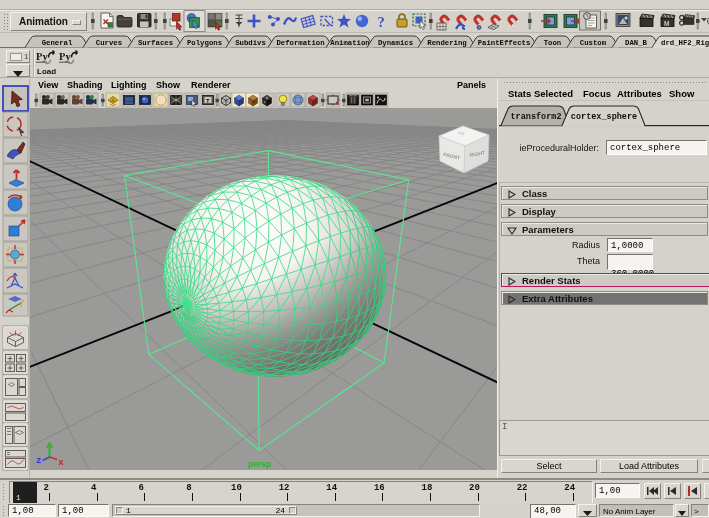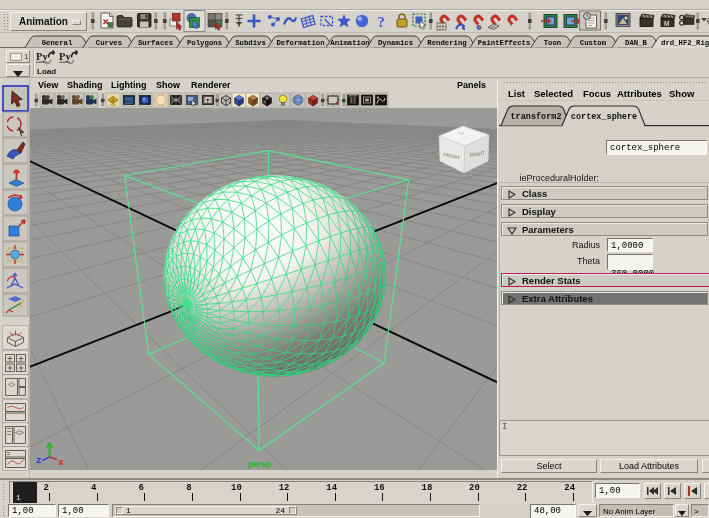--- a/index.html
+++ b/index.html
@@ -585,36 +585,36 @@
  <text x="58" y="465" font-size="9.5" font-weight="bold" fill="#cc2222" font-family="Liberation Mono">x</text>
  <text x="248" y="467" font-size="8.5" font-weight="bold" fill="#2bb52b">persp</text>
  </g>
 </svg>
 
 <div class="abs" style="left:497px;top:79px;width:5px;height:399px;background:#d5d2cb;border-left:1px solid #f0efec;"></div>
 
 <div class="abs" style="left:499px;top:79px;width:210px;height:399px;background:#d5d2cb;">
  <div class="abs dots" style="left:4px;top:2px;width:204px;height:4px;"></div>
  <div class="abs" style="left:0px;top:7px;width:210px;height:15px;border-bottom:1px solid #c6c3bc;">
-  <span class="abs" style="left:9px;top:2px;font-size:9.5px;font-weight:bold;">List</span>
+  <span class="abs" style="left:9px;top:2px;font-size:9.5px;font-weight:bold;">Stats</span>
   <span class="abs" style="left:35px;top:2px;font-size:9.5px;font-weight:bold;">Selected</span>
   <span class="abs" style="left:84px;top:2px;font-size:9.5px;font-weight:bold;">Focus</span>
   <span class="abs" style="left:118px;top:2px;font-size:9.5px;font-weight:bold;">Attributes</span>
   <span class="abs" style="left:170px;top:2px;font-size:9.5px;font-weight:bold;">Show</span>
  </div>
  <svg class="abs" style="left:0;top:25px;" width="210" height="23" viewBox="0 0 210 23">
         <rect x="0" y="21" width="210" height="1.2" fill="#2a2a2a"></rect>
         <path d="M2 21.5 L9 5 Q10.5 2 14 2 L59 2 Q63 2 64.5 5 L71 21.5" fill="#b5b2ab" stroke="#2a2a2a" stroke-width="1.1"></path>
         <text x="37.0" y="15" font-size="8.5" text-anchor="middle" fill="#111" font-weight="bold" font-family="Liberation Mono">transform2</text>
         <path d="M63 21.5 L70 5 Q71.5 2 75 2 L134 2 Q138 2 139.5 5 L146 21.5" fill="#d5d2cb" stroke="#2a2a2a" stroke-width="1.1"></path>
         <text x="105.0" y="15" font-size="8.5" text-anchor="middle" fill="#111" font-weight="bold" font-family="Liberation Mono">cortex_sphere</text>
         <rect x="64" y="20.8" width="81" height="2" fill="#d5d2cb"></rect>
       </svg>
 
- <div class="abs" style="right:110px;top:64px;font-size:9px;color:#111;margin-top:30px;">ieProceduralHolder:</div>
+ <div class="abs" style="right:110px;top:64px;font-size:9px;color:#111;">ieProceduralHolder:</div>
  <div class="abs field mono" style="left:107px;top:61px;width:101px;height:15px;font-size:9px;padding:2px 0 0 3px;">cortex_sphere</div>
 
  <div class="abs" style="left:0px;top:103px;width:210px;height:271px;border-left:1px solid #b5b2ab;border-top:1px solid #b5b2ab;background:#d5d2cb;"></div>
  <div class="abs" style="left:2px;top:107px;width:207px;height:14px;background:#cdcac3;border:1px solid #8e8b84;box-shadow:inset 1px 1px 0 #eceae6;">
         <svg style="position:absolute;left:6px;top:3px;" width="8" height="9">
           <path d="M1 1 L7 4.5 L1 8 Z" fill="none" stroke="#2a2a2a" stroke-width="1.1"></path>
         </svg>
         <span style="position:absolute;left:20px;top:1px;font-size:9.5px;font-weight:bold;color:#111;">Class</span>
       </div>
       <div class="abs" style="left:2px;top:125px;width:207px;height:14px;background:#cdcac3;border:1px solid #8e8b84;box-shadow:inset 1px 1px 0 #eceae6;">

